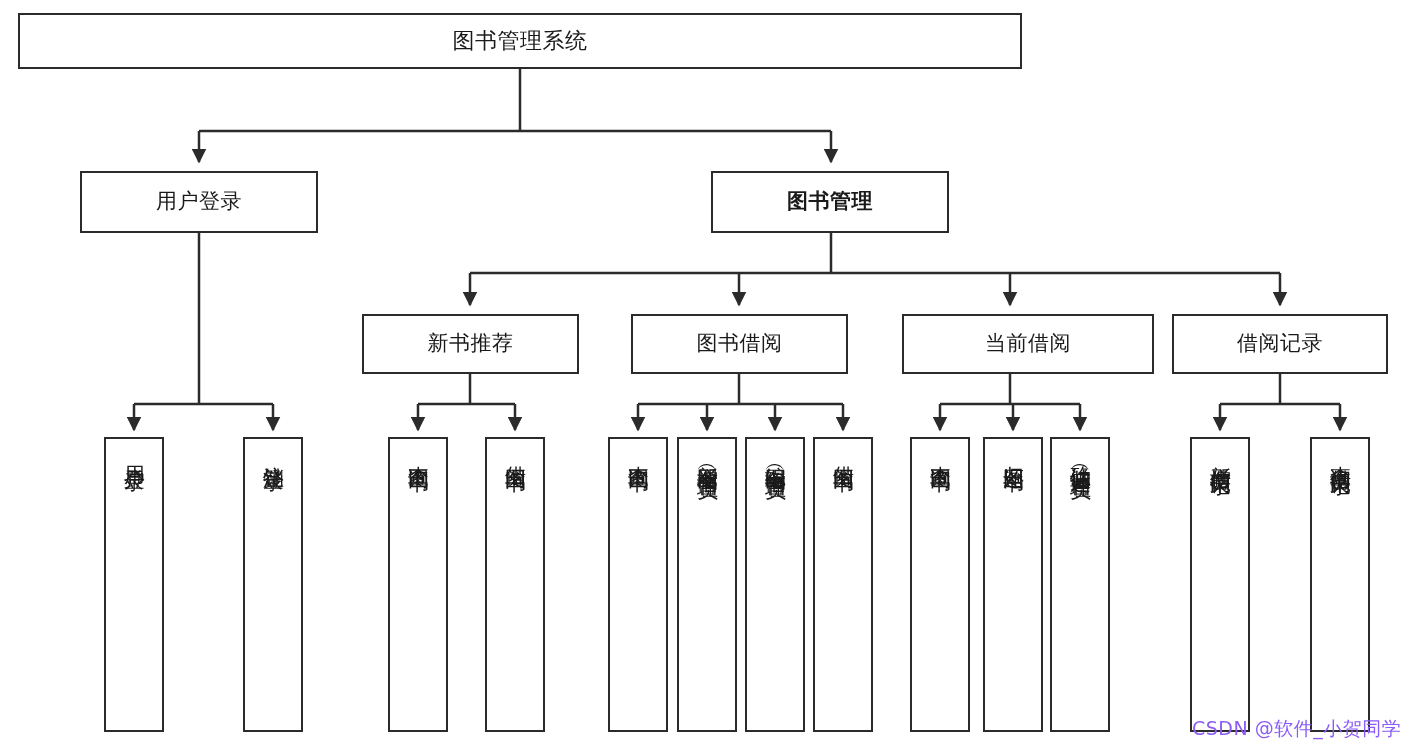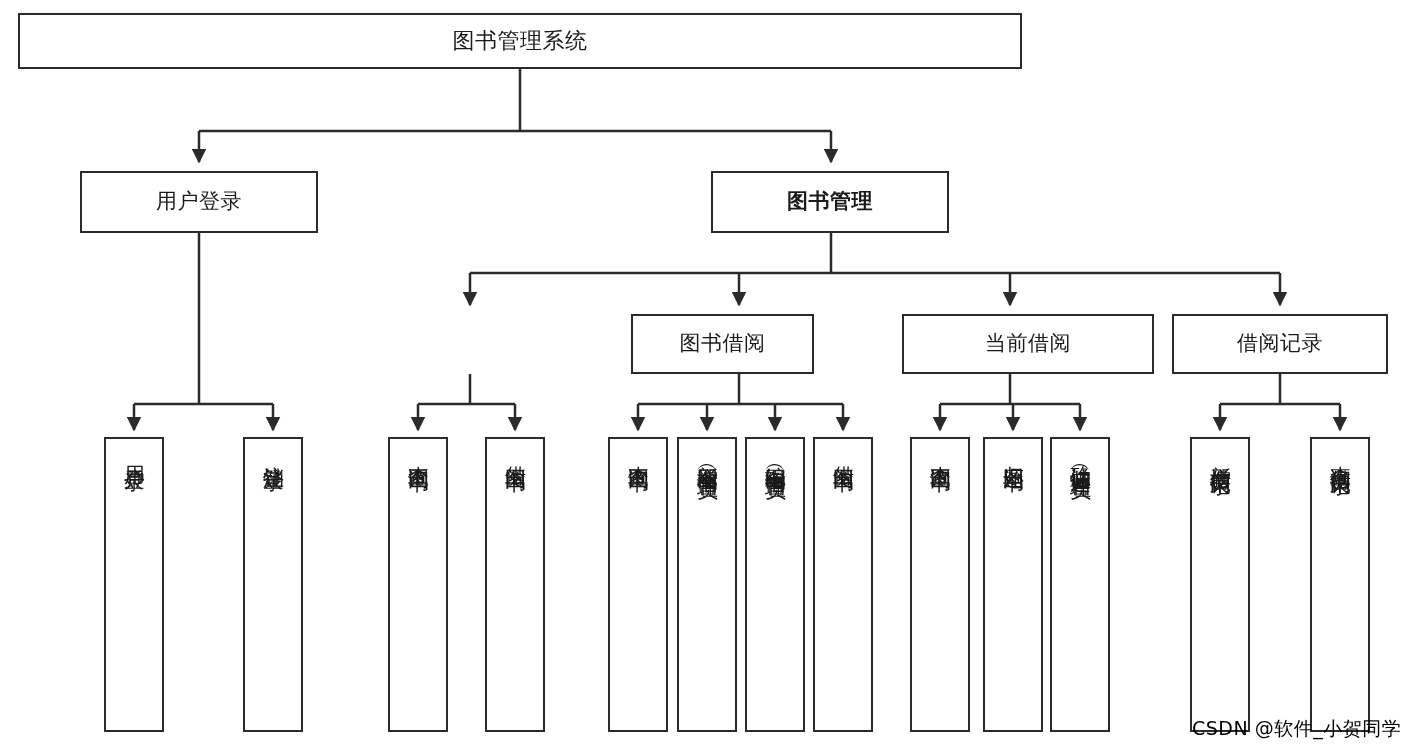--- a/index.html
+++ b/index.html
@@ -55,21 +55,21 @@
   .node.vertical .node-label {
     writing-mode: vertical-rl;
     text-orientation: upright;
     font-size: 21px;
     line-height: 1.0;
     letter-spacing: 2px;
     white-space: nowrap;
   }
   .watermark {
     position: absolute;
-    color: #000000;
+    color: #8b5cf6;
     font-size: 19px;
     white-space: nowrap;
     letter-spacing: 0.5px;
   }
 </style>
 </head>
 <body>
 
 <div id="canvas">
 
@@ -127,21 +127,24 @@
     <span class="node-label">图书管理系统</span>
   </div>
 
   <div class="node horizontal" style="left:80px; top:171px; width:238px; height:62px;">
     <span class="node-label">用户登录</span>
   </div>
   <div class="node horizontal" style="left:711px; top:171px; width:238px; height:62px;font-weight:bold;">
     <span class="node-label">图书管理</span>
   </div>
 
-  <div class="node horizontal" style="left:631px; top:314px; width:183px; height:60px;">
+  <div class="node horizontal" style="left:362px; top:314px; width:217px; height:60px;">
+    <span class="node-label">新书推荐</span>
+  </div>
+  <div class="node horizontal" style="left:631px; top:314px; width:217px; height:60px;">
     <span class="node-label">图书借阅</span>
   </div>
   <div class="node horizontal" style="left:902px; top:314px; width:252px; height:60px;">
     <span class="node-label">当前借阅</span>
   </div>
   <div class="node horizontal" style="left:1172px; top:314px; width:216px; height:60px;">
     <span class="node-label">借阅记录</span>
   </div>
 
   <div class="node vertical" style="left:104px; top:437px; width:60px; height:295px;">

